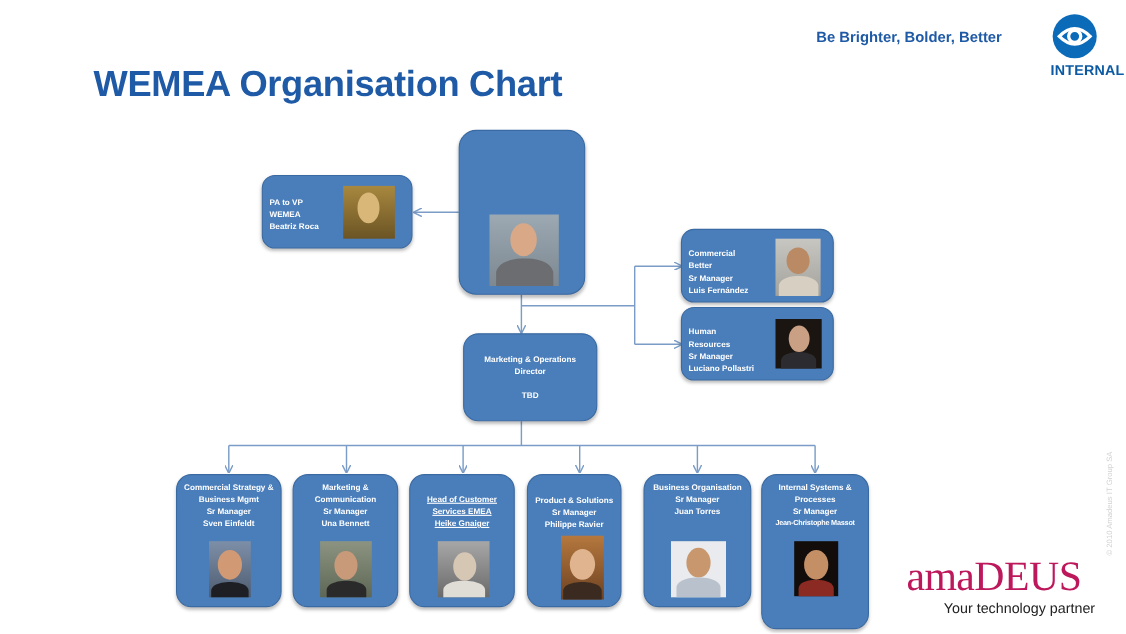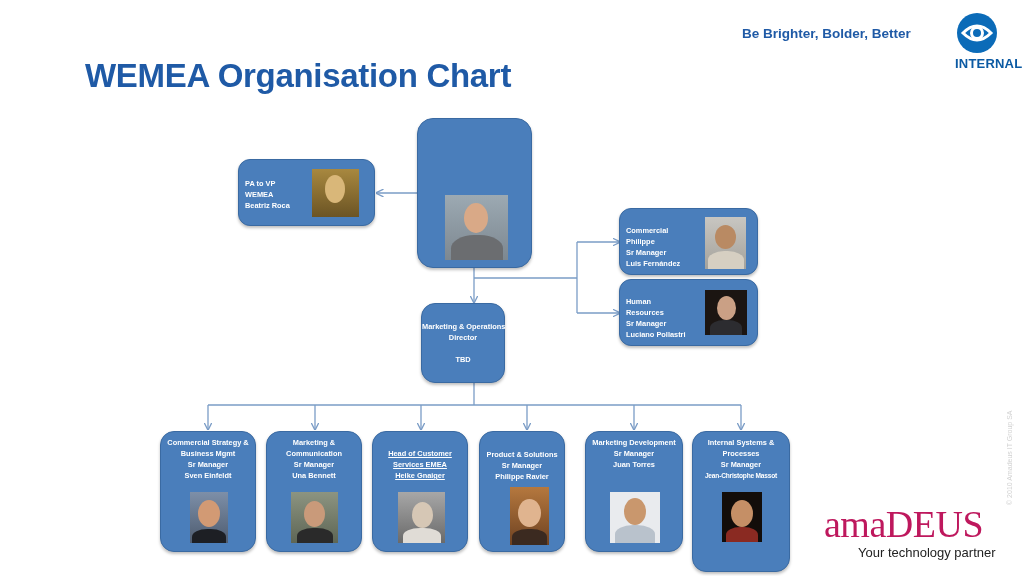--- a/index.html
+++ b/index.html
@@ -85,21 +85,21 @@
     <span>Beatriz Roca</span>
   </div>
   <div class="photo" style="left:73px; top:9px; width:47px; height:48px; background:linear-gradient(180deg,#a8883f,#6b5424);">
     <div class="head" style="left:13px; top:6px; width:20px; height:28px; background:#d9b779;"></div>
   </div>
 </div>
 
 <div class="box" style="left:619px; top:208px; width:139px; height:67px; border-radius:12px;">
   <div class="txt" style="left:6px; top:16px;">
     <span>Commercial</span>
-    <span>Philippe</span>
+    <span>Better</span>
     <span>Sr Manager</span>
     <span>Luis Fernández</span>
   </div>
   <div class="photo" style="left:85px; top:8px; width:41px; height:52px; background:linear-gradient(180deg,#c8c6c1,#a4a29c);">
     <div class="head" style="left:10px; top:8px; width:21px; height:24px; background:#b98a63;"></div>
     <div class="body" style="left:3px; top:34px; width:36px; height:20px; background:#d6cfc2;"></div>
   </div>
 </div>
 <div class="box" style="left:619px; top:279px; width:139px; height:67px; border-radius:12px;">
   <div class="txt" style="left:6px; top:16px;">
@@ -107,21 +107,21 @@
     <span>Resources</span>
     <span>Sr Manager</span>
     <span>Luciano Pollastri</span>
   </div>
   <div class="photo" style="left:85px; top:10px; width:42px; height:45px; background:#1b1512;">
     <div class="head" style="left:12px; top:6px; width:19px; height:24px; background:#caa085;"></div>
     <div class="body" style="left:5px; top:30px; width:32px; height:18px; background:#2c2c30;"></div>
   </div>
 </div>
 
-<div class="box center" style="left:421px; top:303px; width:84px; height:80px; border-radius:14px;">
+<div class="box center" style="left:421px; top:303px; width:122px; height:80px; border-radius:14px;">
   <div class="txt" style="top:17px;">
     <span>Marketing &amp; Operations</span>
     <span>Director</span>
     <span style="height:11px;"></span>
     <span>TBD</span>
   </div>
 </div>
 
 <div class="box center" style="left:160px; top:431px; width:96px; height:121px;">
   <div class="txt" style="top:5px;">
@@ -168,21 +168,21 @@
     <span>Philippe Ravier</span>
   </div>
   <div class="photo" style="left:30px; top:55px; width:39px; height:58px; background:linear-gradient(180deg,#b5783e,#6e4222);">
     <div class="head" style="left:8px; top:12px; width:23px; height:28px; background:#e0b48f;"></div>
     <div class="body" style="left:2px; top:42px; width:35px; height:18px; background:#3b2a20;"></div>
   </div>
 </div>
 
 <div class="box center" style="left:585px; top:431px; width:98px; height:121px;">
   <div class="txt" style="top:5px;">
-    <span>Marketing Development</span>
+    <span>Business Organisation</span>
     <span>Sr Manager</span>
     <span>Juan Torres</span>
   </div>
   <div class="photo" style="left:24px; top:60px; width:50px; height:51px; background:#e9ebee;">
     <div class="head" style="left:14px; top:6px; width:22px; height:27px; background:#c9976d;"></div>
     <div class="body" style="left:5px; top:33px; width:40px; height:20px; background:#b9c2cc;"></div>
   </div>
 </div>
 
 <div class="box center" style="left:692px; top:431px; width:98px; height:141px;padding-left:32px;">

